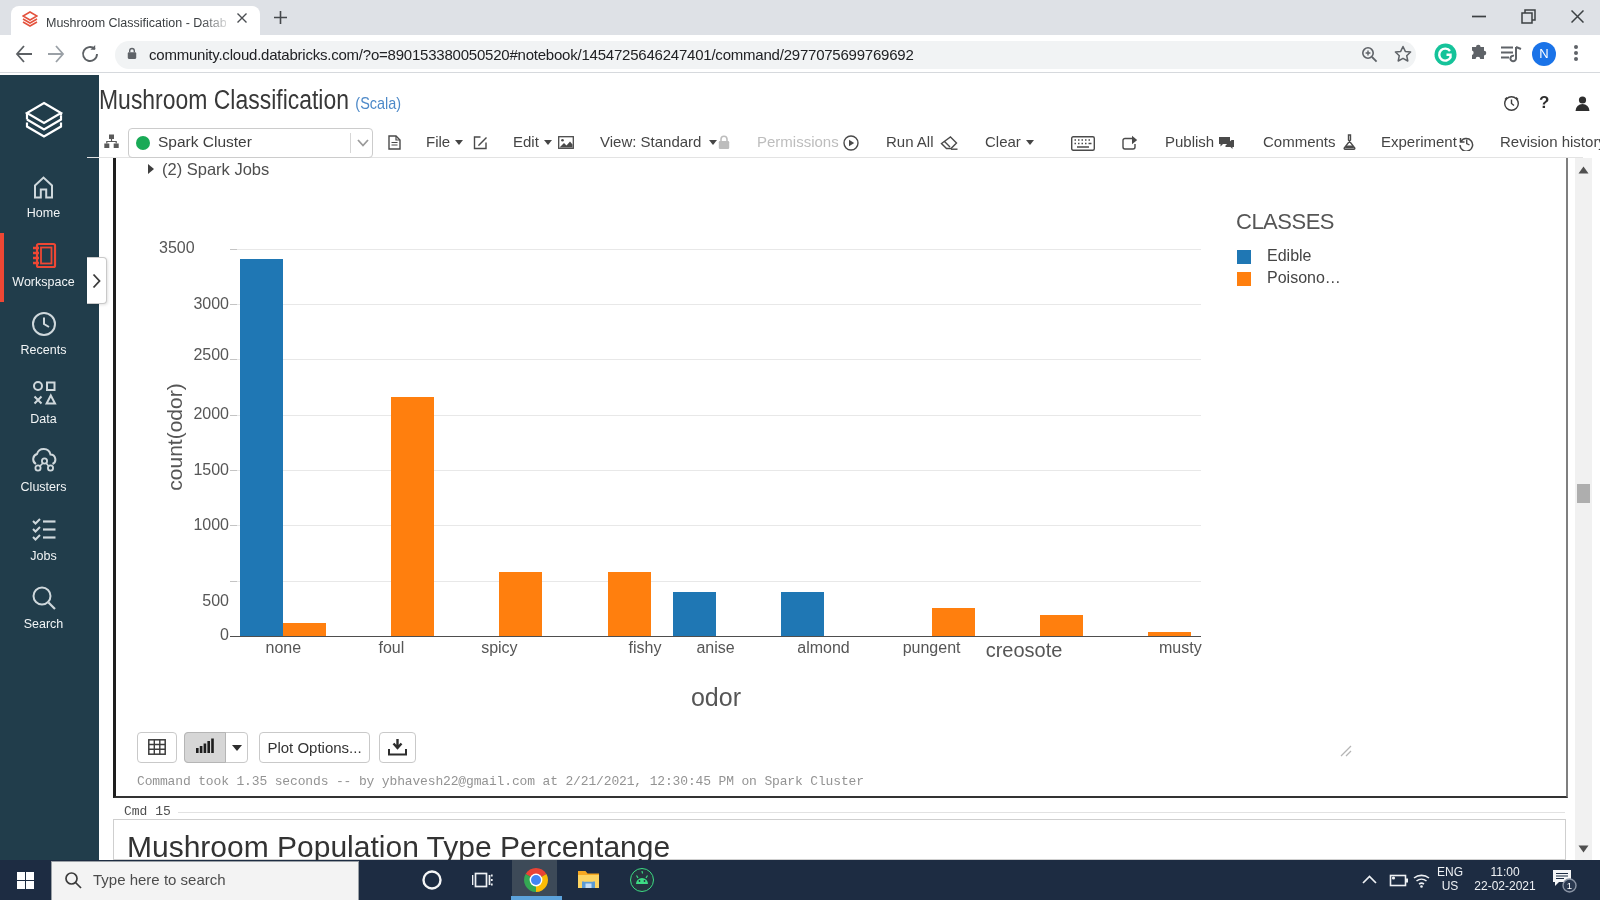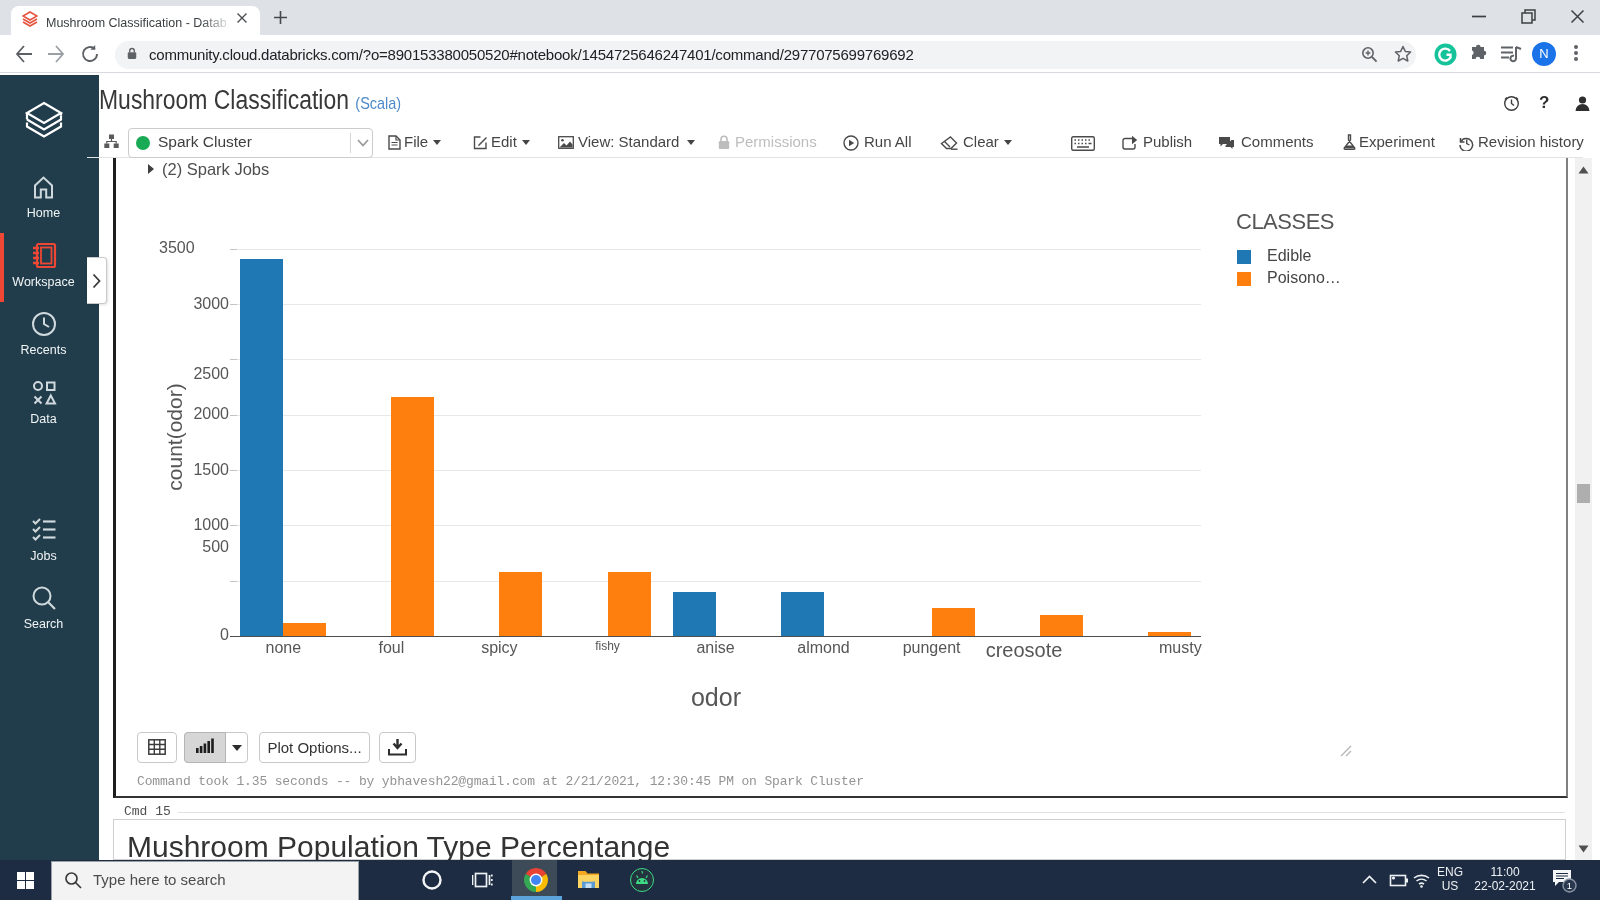--- a/index.html
+++ b/index.html
@@ -20,21 +20,21 @@
   
   .sidebar { position:absolute; left:0; top:75px; width:99px; height:785px; background:#213d4b; }
   .nav-item { position:absolute; left:0; width:87px; height:69px; text-align:center; }
   .nav-label { position:absolute; left:0; right:0; top:42px; font-size:12.5px; color:#f2f5f6; }
   .red-bar { position:absolute; left:0; top:158px; width:4px; height:69px; background:#ef4734; }
 
   
   .nb-title { position:absolute; left:99px; top:85px; font-size:27px; color:#383838; transform:scaleX(0.85); transform-origin:left top; white-space:nowrap; }
   .nb-lang { font-size:17px; color:#4d89c8; }
   .nb-toolbar { position:absolute; left:87px; top:124px; width:1496px; height:34px; border-bottom:1px solid #e3e3e3; }
-  .tb-item { position:absolute; top:126px; height:34px; line-height:32px; font-size:15px; color:#454545; white-space:nowrap; }
+  .tb-item { position:absolute; top:126px; height:34px; line-height:32px; font-size:15px; color:#454545; white-space:nowrap;margin-left:22px; }
   .caret-dn { display:inline-block; width:0; height:0; border-left:4.5px solid transparent; border-right:4.5px solid transparent; border-top:5.5px solid #454545; vertical-align:middle; margin-left:5px; margin-top:-2px; }
 
   
   .cell1 { position:absolute; left:113px; top:158px; width:1455px; height:640px; background:#fff;
            border-left:3.5px solid #1e1e1e; border-right:2px solid #7f7f7f; border-bottom:2.5px solid #333; }
   .expander { position:absolute; left:87px; top:257px; width:20px; height:47px; background:#fff; border:1px solid #c9c9c9; border-left:none; border-radius:0 4px 4px 0; box-shadow:1px 1px 3px rgba(0,0,0,0.12); }
 
   
   .cht { position:absolute; color:#565656; }
 
@@ -158,20 +158,30 @@
       <div class="nav-label">Recents</div>
     </div>
     <div class="nav-item" style="top:295px">
       <svg class="abs" style="left:31px;top:10px" width="26" height="26" viewBox="0 0 26 26">
           <circle cx="7" cy="6" r="4" fill="none" stroke="#cfd8dc" stroke-width="2"></circle>
           <rect x="16" y="2.5" width="7.5" height="7.5" fill="none" stroke="#cfd8dc" stroke-width="2"></rect>
           <path d="M3.5 16.5 L10.5 23.5 M10.5 16.5 L3.5 23.5" stroke="#cfd8dc" stroke-width="2"></path>
           <path d="M19.8 15.5 L24 23.5 H15.6 Z" fill="none" stroke="#cfd8dc" stroke-width="2"></path>
         </svg>
       <div class="nav-label">Data</div>
+    </div>
+    <div class="nav-item" style="top:363px">
+      <svg class="abs" style="left:29px;top:10px" width="30" height="26" viewBox="0 0 30 26">
+          <path d="M7 16 A5.5 5.5 0 0 1 8 6 A7 7 0 0 1 21.5 6.5 A5 5 0 0 1 23.5 16" fill="none" stroke="#cfd8dc" stroke-width="2"></path>
+          <circle cx="9" cy="20" r="2.6" fill="none" stroke="#cfd8dc" stroke-width="1.8"></circle>
+          <circle cx="15.5" cy="13" r="2.6" fill="none" stroke="#cfd8dc" stroke-width="1.8"></circle>
+          <circle cx="21.5" cy="20" r="2.6" fill="none" stroke="#cfd8dc" stroke-width="1.8"></circle>
+          <path d="M10.5 18.5 L14 15 M17 15 L20 18.5" stroke="#cfd8dc" stroke-width="1.6"></path>
+        </svg>
+      <div class="nav-label">Clusters</div>
     </div>
     <div class="nav-item" style="top:500px">
       <svg class="abs" style="left:31px;top:10px" width="26" height="26" viewBox="0 0 26 26">
           <circle cx="11" cy="11" r="8.5" fill="none" stroke="#cfd8dc" stroke-width="2"></circle>
           <path d="M17.5 17.5 L24 24" stroke="#cfd8dc" stroke-width="2.2"></path>
         </svg>
       <div class="nav-label">Search</div>
     </div>
     <div class="nav-item" style="top:432px">
       <svg class="abs" style="left:31px;top:10px" width="26" height="25" viewBox="0 0 26 25">
@@ -297,48 +307,48 @@
   <svg class="abs" style="left:147px;top:163px" width="8" height="12" viewBox="0 0 8 12">
       <path d="M1 1 L7 6 L1 11 Z" fill="#3f3f3f"></path>
     </svg>
   <div class="abs" style="left:162px;top:160px;font-size:16.5px;color:#4f4f4f;">(2) Spark Jobs</div>
 
   
   <div class="abs" style="left:230px;top:635.8px;width:971px;height:1.5px;background:#4e4e4e;"></div>
   <div class="cht" style="left:159px;top:626.3px;width:70px;text-align:right;font-size:16px;">0</div>
   <div class="abs" style="left:237px;top:580.5px;width:964px;height:1px;background:#e8e8e8;"></div>
   <div class="abs" style="left:230px;top:580.5px;width:7px;height:1px;background:#c4c4c4;"></div>
-  <div class="cht" style="left:159px;top:538px;width:70px;text-align:right;font-size:16px;">500</div>
+  <div class="cht" style="left:159px;top:592px;width:70px;text-align:right;font-size:16px;">500</div>
   <div class="abs" style="left:237px;top:525.2px;width:964px;height:1px;background:#e8e8e8;"></div>
   <div class="abs" style="left:230px;top:525.2px;width:7px;height:1px;background:#c4c4c4;"></div>
   <div class="cht" style="left:159px;top:515.7px;width:70px;text-align:right;font-size:16px;">1000</div>
   <div class="abs" style="left:237px;top:470.0px;width:964px;height:1px;background:#e8e8e8;"></div>
   <div class="abs" style="left:230px;top:470.0px;width:7px;height:1px;background:#c4c4c4;"></div>
   <div class="cht" style="left:159px;top:460.5px;width:70px;text-align:right;font-size:16px;">1500</div>
   <div class="abs" style="left:237px;top:414.7px;width:964px;height:1px;background:#e8e8e8;"></div>
   <div class="abs" style="left:230px;top:414.7px;width:7px;height:1px;background:#c4c4c4;"></div>
   <div class="cht" style="left:159px;top:405.2px;width:70px;text-align:right;font-size:16px;">2000</div>
   <div class="abs" style="left:237px;top:359.4px;width:964px;height:1px;background:#e8e8e8;"></div>
   <div class="abs" style="left:230px;top:359.4px;width:7px;height:1px;background:#c4c4c4;"></div>
-  <div class="cht" style="left:159px;top:365px;width:70px;text-align:right;font-size:16px;">2500</div>
+  <div class="cht" style="left:159px;top:346px;width:70px;text-align:right;font-size:16px;">2500</div>
   <div class="abs" style="left:237px;top:304.1px;width:964px;height:1px;background:#e8e8e8;"></div>
   <div class="abs" style="left:230px;top:304.1px;width:7px;height:1px;background:#c4c4c4;"></div>
   <div class="cht" style="left:159px;top:294.6px;width:70px;text-align:right;font-size:16px;">3000</div>
   <div class="abs" style="left:237px;top:248.8px;width:964px;height:1px;background:#e8e8e8;"></div>
   <div class="abs" style="left:230px;top:248.8px;width:7px;height:1px;background:#c4c4c4;"></div>
   <div class="cht" style="left:159px;top:239.3px;width:70px;text-align:left;font-size:16px;">3500</div>
   <div class="abs" style="left:240.3px;top:259.0px;width:43px;height:376.8px;background:#1f77b4;"></div>
   <div class="abs" style="left:283.3px;top:622.5px;width:43px;height:13.3px;background:#ff7f0e;"></div>
   <div class="cht" style="left:229.3px;top:638.5px;width:108px;text-align:center;font-size:16px;">none</div>
   <div class="abs" style="left:391.4px;top:397.0px;width:43px;height:238.8px;background:#ff7f0e;"></div>
   <div class="cht" style="left:337.4px;top:638.5px;width:108px;text-align:center;font-size:16px;">foul</div>
   <div class="abs" style="left:499.4px;top:572.1px;width:43px;height:63.7px;background:#ff7f0e;"></div>
   <div class="cht" style="left:445.4px;top:638.5px;width:108px;text-align:center;font-size:16px;">spicy</div>
   <div class="abs" style="left:607.5px;top:572.1px;width:43px;height:63.7px;background:#ff7f0e;"></div>
-  <div class="cht" style="left:553.5px;top:638.5px;width:108px;text-align:center;font-size:12px;">fishy</div>
+  <div class="cht" style="left:553.5px;top:638.5px;width:108px;text-align:right;font-size:16px;">fishy</div>
   <div class="abs" style="left:672.5px;top:591.6px;width:43px;height:44.2px;background:#1f77b4;"></div>
   <div class="cht" style="left:661.5px;top:638.5px;width:108px;text-align:center;font-size:16px;">anise</div>
   <div class="abs" style="left:780.5px;top:591.6px;width:43px;height:44.2px;background:#1f77b4;"></div>
   <div class="cht" style="left:769.5px;top:638.5px;width:108px;text-align:center;font-size:16px;">almond</div>
   <div class="abs" style="left:931.6px;top:607.5px;width:43px;height:28.3px;background:#ff7f0e;"></div>
   <div class="cht" style="left:877.6px;top:638.5px;width:108px;text-align:center;font-size:16px;">pungent</div>
   <div class="abs" style="left:1039.7px;top:614.6px;width:43px;height:21.2px;background:#ff7f0e;"></div>
   <div class="cht" style="left:985.7px;top:638.5px;width:108px;text-align:left;font-size:20px;">creosote</div>
   <div class="abs" style="left:1147.7px;top:631.8px;width:43px;height:4.0px;background:#ff7f0e;"></div>
   <div class="cht" style="left:1093.7px;top:638.5px;width:108px;text-align:right;font-size:16px;">musty</div>

